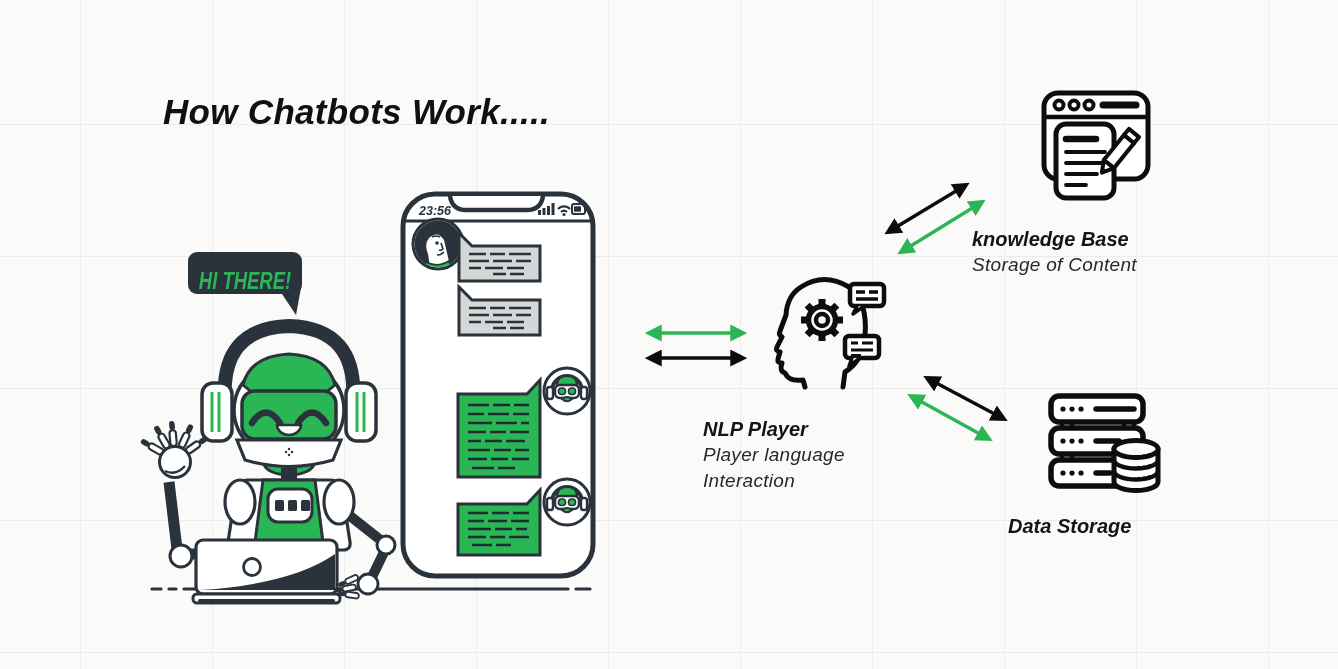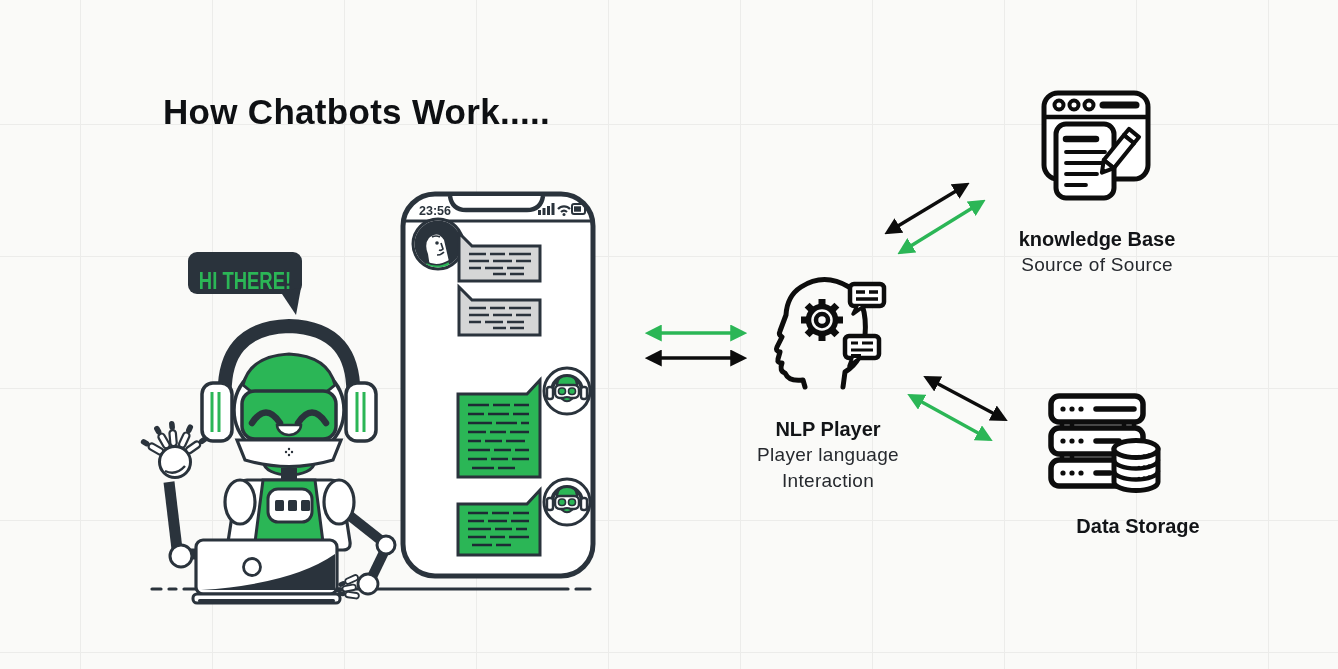--- a/index.html
+++ b/index.html
@@ -7,28 +7,29 @@
     position:relative;
     width:1338px;height:669px;
     overflow:hidden;
     background-color:#fafaf8;
     background-image:
       linear-gradient(to right,#ececea 1px,transparent 1px),
       linear-gradient(to bottom,#ececea 1px,transparent 1px);
     background-size:132px 132px;
     background-position:80px 124px;
     font-family:"Liberation Sans",sans-serif;
+    font-style:italic;
   }
   .page-title{
     position:absolute;left:163px;top:92px;
     font-size:35px;font-weight:800;letter-spacing:.3px;color:#0e1013;
     white-space:nowrap;
   }
   svg.art{position:absolute;left:0;top:0;}
-  .label{position:absolute;text-align:center;color:#15181b;}
+  .label{position:absolute;color:#15181b;}
   .label .t{font-weight:700;font-size:20px;line-height:25px;color:#121417;}
   .label .s{font-weight:400;font-size:19px;line-height:26px;color:#26292e;letter-spacing:.3px;}
   .lbl-nlp{left:703px;top:417px;width:250px;}
   .lbl-kb{left:972px;top:227px;width:250px;}
   .lbl-ds{left:1008px;top:514px;width:260px;}
 </style>
 </head>
 <body>
 
 <div class="canvas">
@@ -326,20 +327,20 @@
   </svg>
 
   <div class="label lbl-nlp">
     <div class="t">NLP Player</div>
     <div class="s">Player language</div>
     <div class="s">Interaction</div>
   </div>
 
   <div class="label lbl-kb">
     <div class="t">knowledge Base</div>
-    <div class="s">Source of Source</div>
+    <div class="s">Storage of Content</div>
   </div>
 
   <div class="label lbl-ds">
     <div class="t">Data Storage</div>
   </div>
 
 </div>
 
 </body></html>

